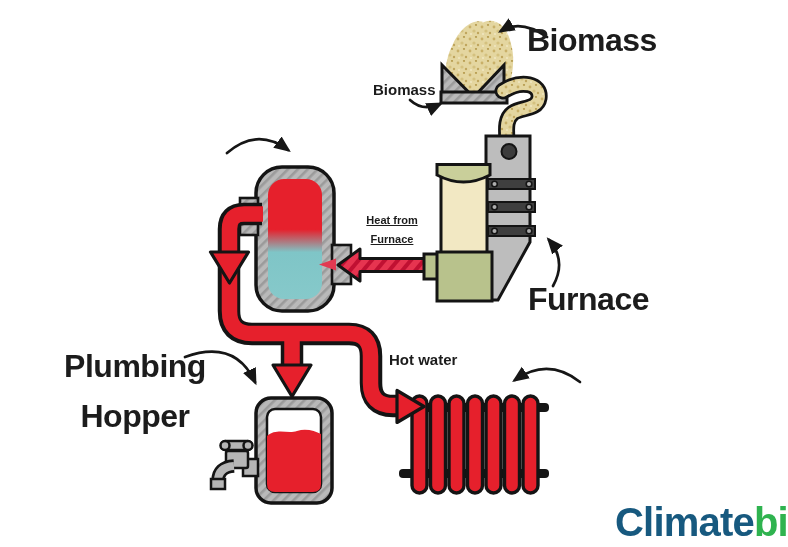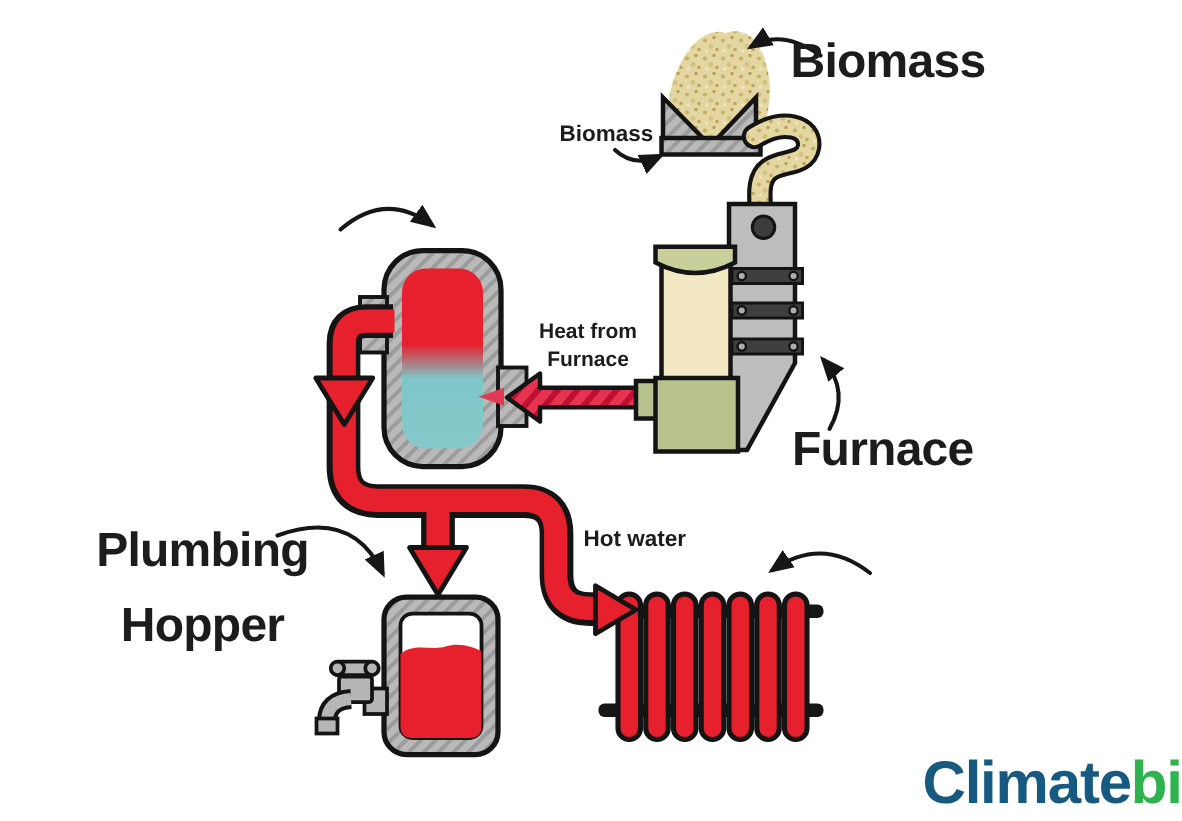--- a/index.html
+++ b/index.html
@@ -7,21 +7,21 @@
     position:relative;width:788px;height:547px;background:#ffffff;overflow:hidden;
     font-family:"Liberation Sans","DejaVu Sans",sans-serif;
   }
   #stage svg{position:absolute;left:0;top:0;}
   .lbl{position:absolute;color:#1c1c1c;font-weight:bold;line-height:1;white-space:nowrap;}
   .lbl-big{font-size:32px;letter-spacing:-0.5px;}
   .lbl-small{font-size:15px;letter-spacing:0;}
   #biomass-label{left:527px;top:24px;}
   #hopper-label{left:373px;top:82px;}
   #boiler-label{left:121px;top:147px;}
-  #heat-label{left:336px;top:211px;width:112px;text-align:center;font-size:14px;line-height:18.5px;white-space:normal;}
+  #heat-label{left:336px;top:211px;width:112px;text-align:center;font-size:11px;line-height:18.5px;white-space:normal;text-decoration:underline;}
   #furnace-label{left:528px;top:283px;}
   #plumbing-label{left:35px;top:341px;width:200px;text-align:center;line-height:50px;white-space:normal;}
   #hotwater-label{left:389px;top:352px;}
   #central-label{left:548px;top:380px;line-height:51px;white-space:normal;}
   #logo{position:absolute;left:603px;top:502px;font-size:40px;font-weight:bold;letter-spacing:-0.8px;line-height:1;margin-left:12px;}
   #logo .p1{color:#17597f;}
   #logo .p2{color:#2fb34f;}
 </style>
 </head>
 <body>

